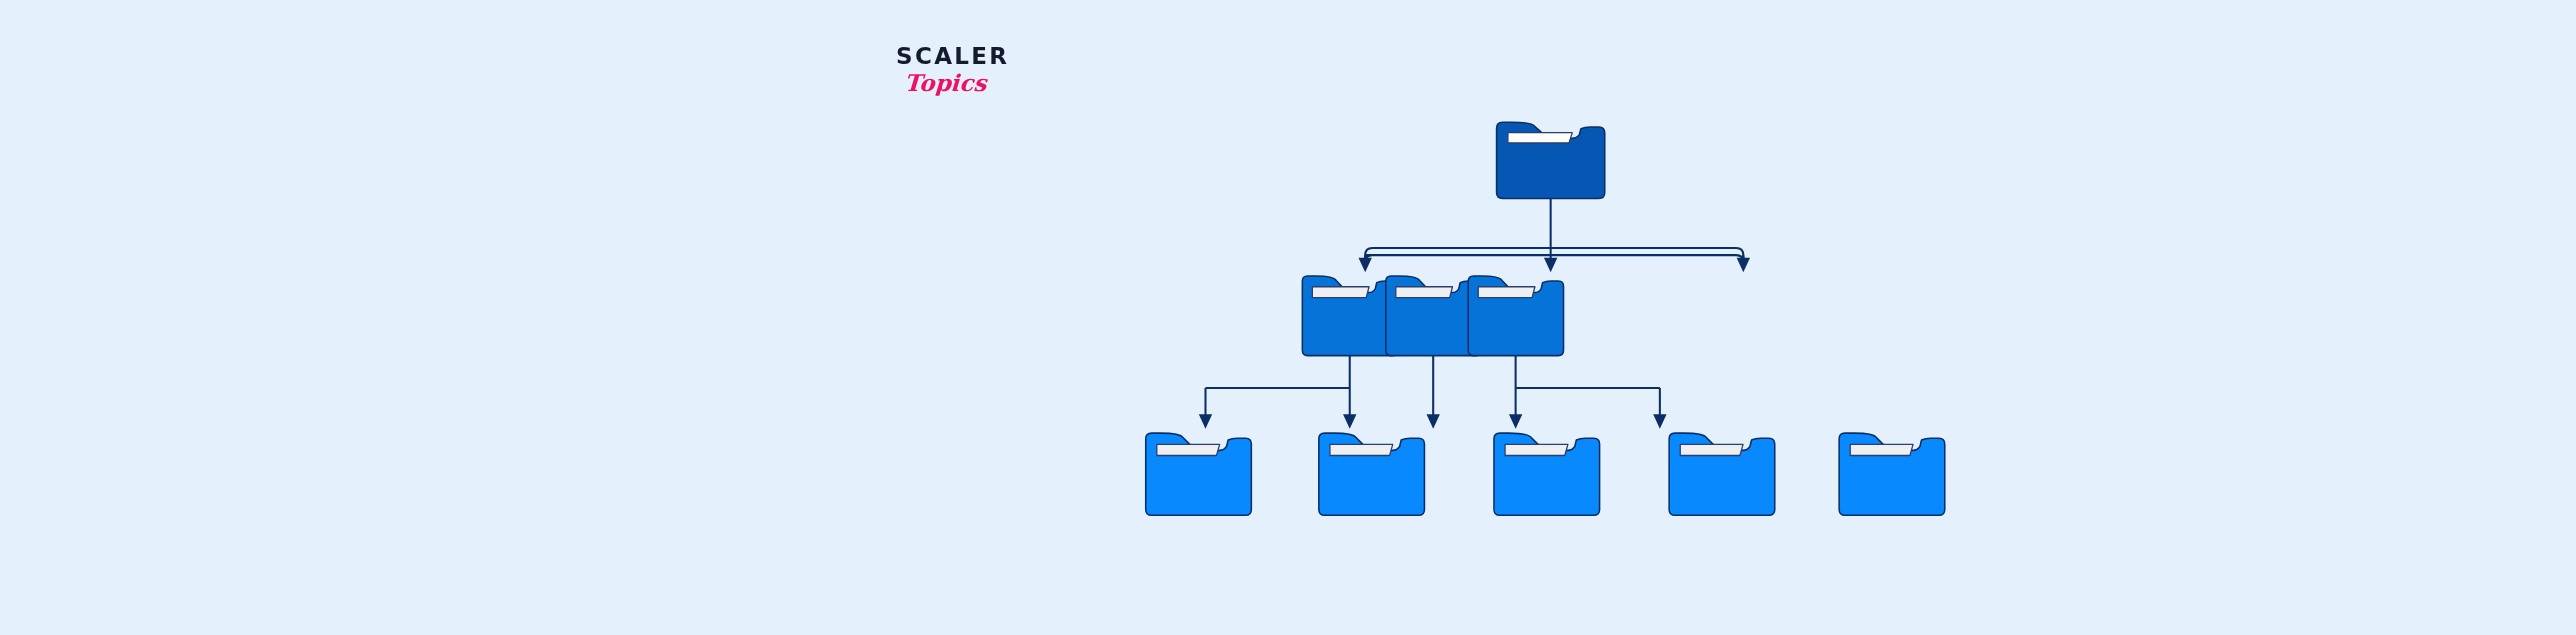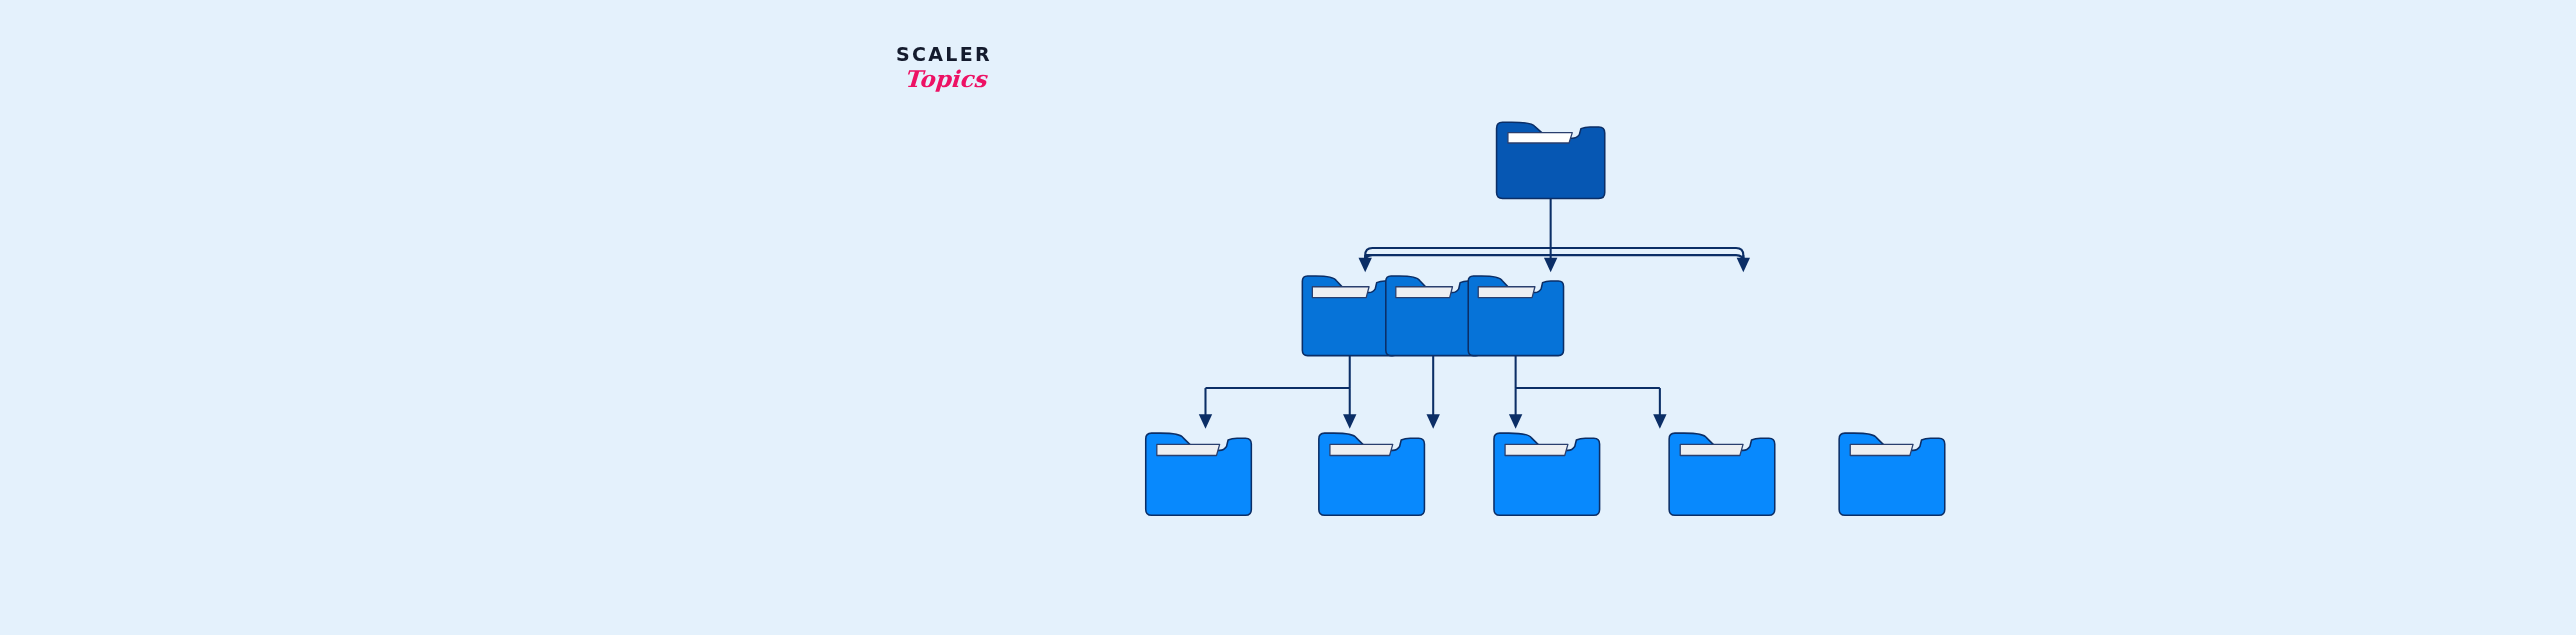--- a/index.html
+++ b/index.html
@@ -25,21 +25,21 @@
     left: 894px;
     top: 45px;
     width: 134px;
     height: 62px;
     user-select: none;
   }
   #logo-wordmark {
     display: block;
     font-family: "DejaVu Sans", "Liberation Sans", sans-serif;
     font-weight: 700;
-    font-size: 19px;
+    font-size: 23px;
     letter-spacing: 2.3px;
     color: #141b2d;
     line-height: 1;
     margin: 0;
     padding-left: 2.1px;
   }
   #logo-script {
     display: block;
     font-family: "DejaVu Serif", "Liberation Serif", serif;
     font-style: italic;

